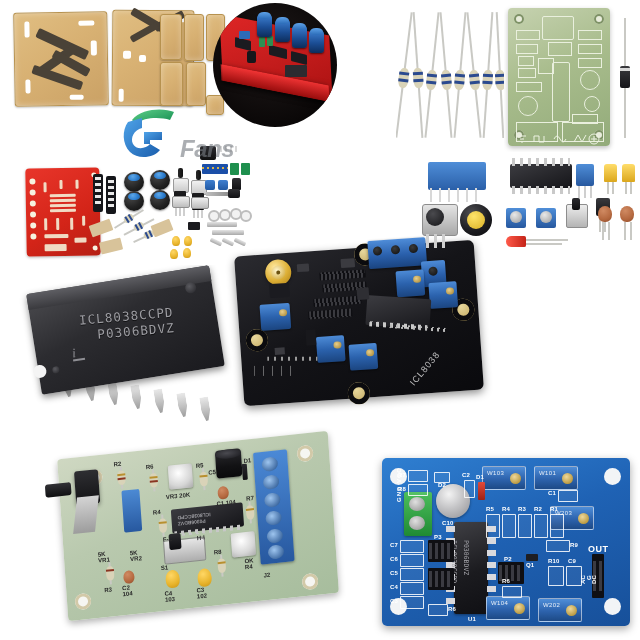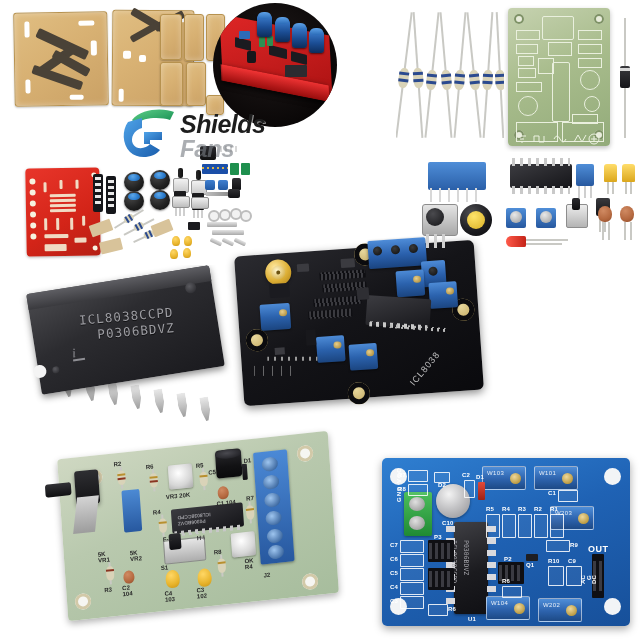--- a/index.html
+++ b/index.html
@@ -793,17 +793,16 @@
         </linearGradient>
         <linearGradient id="gB" x1="0" y1="0" x2="1" y2="1">
           <stop offset="0%" stop-color="#4fa3e8"></stop>
             <stop offset="100%" stop-color="#1b5fae"></stop>
         </linearGradient>
       </defs>
       <path d="M12 16 C22 4, 44 4, 54 8 L50 16 C40 13, 24 13, 16 20 Z" fill="url(#gG)"></path>
       <path d="M8 18 C2 26, 2 40, 10 48 C18 56, 34 54, 40 46 L30 40 C26 45, 16 46, 13 40 C10 34, 14 26, 22 24 L22 14 Z" fill="url(#gB)"></path>
       <path d="M24 28 L42 28 L42 36 L30 36 L30 40 L24 40 Z" fill="url(#gB)"></path>
     </svg>
-    <div class="wm-text wm-shields">Shields</div>
     <div class="wm-text wm-fans">Fans</div>
   </div>
 
 </div>
 
 </body></html>

